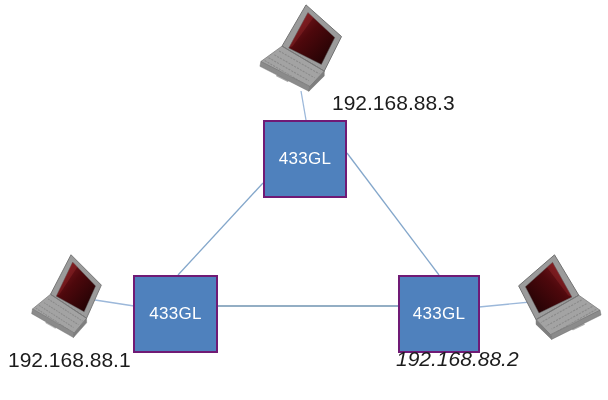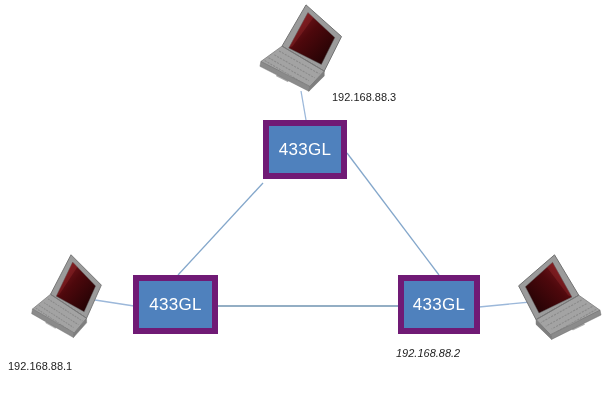--- a/index.html
+++ b/index.html
@@ -3,33 +3,33 @@
 <meta charset="utf-8">
 <title>Network Diagram</title>
 <style>
   html,body { margin:0; padding:0; background:#ffffff; }
   .stage {
     position:relative; width:608px; height:400px; background:#ffffff;
     font-family:"Liberation Sans", sans-serif; overflow:hidden;
   }
   .links-svg { position:absolute; left:0; top:0; width:608px; height:400px; z-index:1; }
   .router {
-    position:absolute; width:84px; height:59px; box-sizing:border-box;
-    background:#4f81bd; border:6px solid #701a75; z-index:3;
+    position:absolute; width:84px; height:78px; box-sizing:border-box;
+    background:#4f81bd; border:2px solid #701a75; z-index:3;
     display:flex; align-items:center; justify-content:center;
     color:#ffffff; font-size:17px; letter-spacing:0.3px;
   }
   .router-top    { left:263px; top:120px; }
   .router-left   { left:133px; top:275px; width:85px; }
   .router-right  { left:398px; top:275px; width:82px; }
   .ip-label {
-    position:absolute; color:#1c1c1c; font-size:11px; z-index:4; white-space:nowrap;
+    position:absolute; color:#1c1c1c; font-size:21px; z-index:4; white-space:nowrap;
   }
   .ip-top   { left:332px; top:91px; }
-  .ip-left  { left:8px;   top:348px;margin-top:12px; }
+  .ip-left  { left:8px;   top:348px; }
   .ip-right { left:396px; top:347px;font-style:italic; }
   .laptop { position:absolute; z-index:2; }
   .laptop svg { display:block; }
   .laptop-top   { left:258px; top:2px;   width:96px; height:96px; }
   .laptop-left  { left:30px;  top:252px; width:82px; height:92px; }
   .laptop-right { left:506px; top:252px; width:97px; height:94px; }
   .laptop-right svg { transform:scaleX(-1); }
 </style>
 </head>
 <body>

